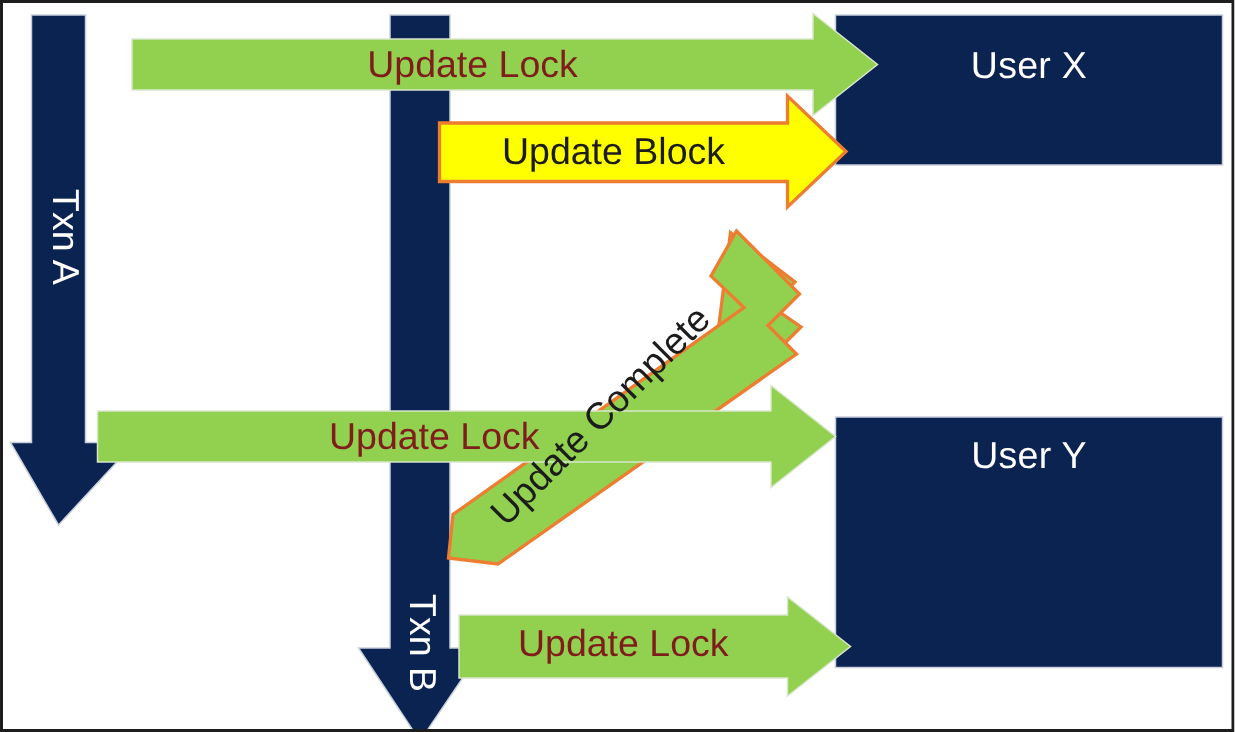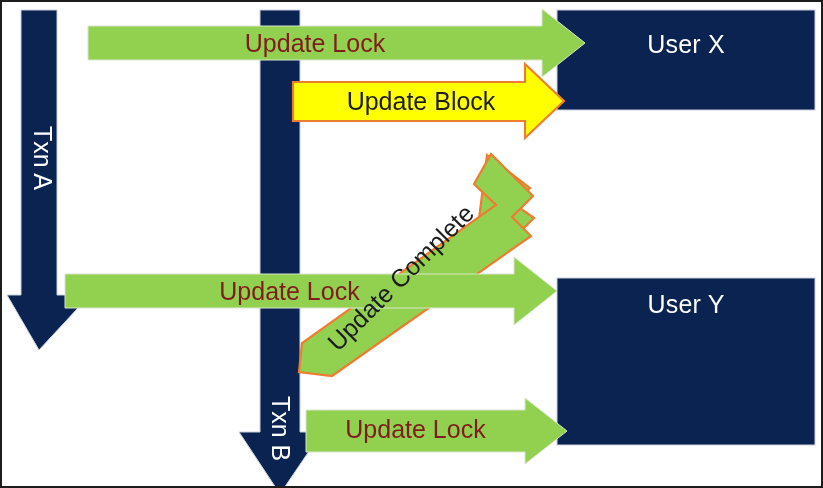--- a/index.html
+++ b/index.html
@@ -39,21 +39,20 @@
     color: #ffffff;
     letter-spacing: 0.2px;
   }
   .arrow-label-white {
     font-size: 25px;
     color: #7f1d1d;
   }
   .arrow-label-dark {
     font-size: 25px;
     color: #1c1c1c;
-    margin-left: 12px;
   }
   .vert-label {
     font-size: 25px;
     color: #ffffff;
     writing-mode: vertical-rl;
     text-orientation: mixed;
   }
   .diag-label {
     font-size: 25px;
     color: #1c1c1c;

